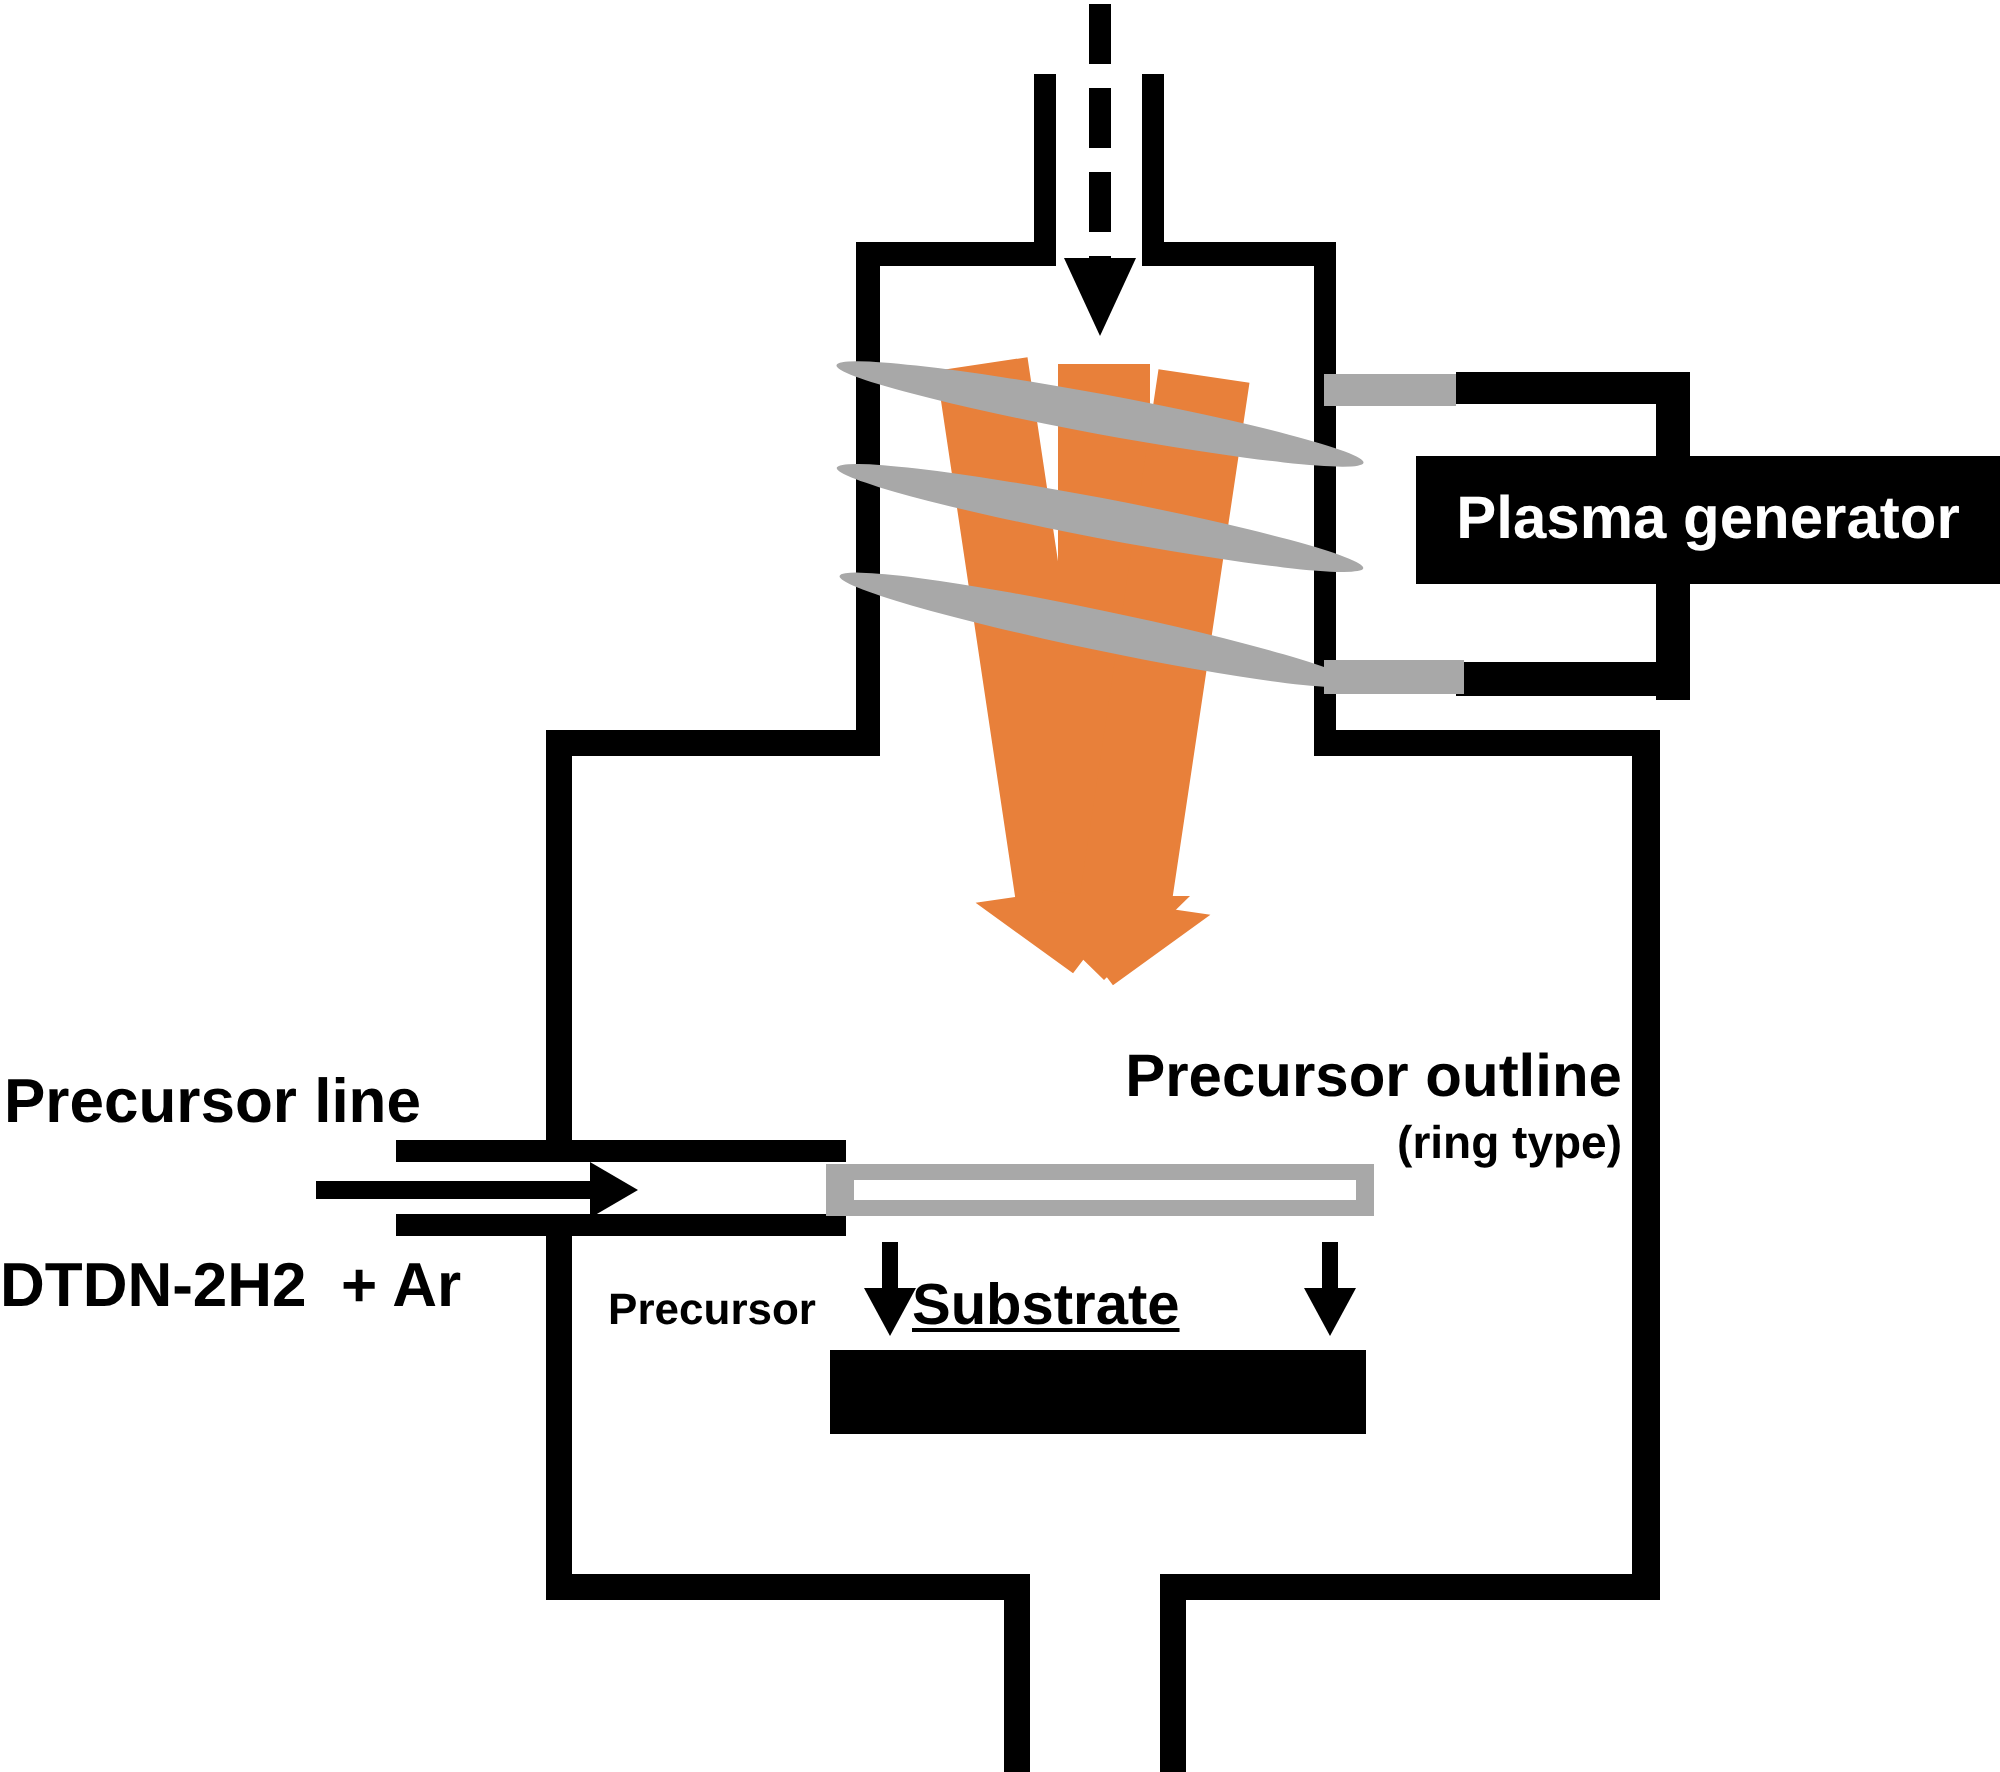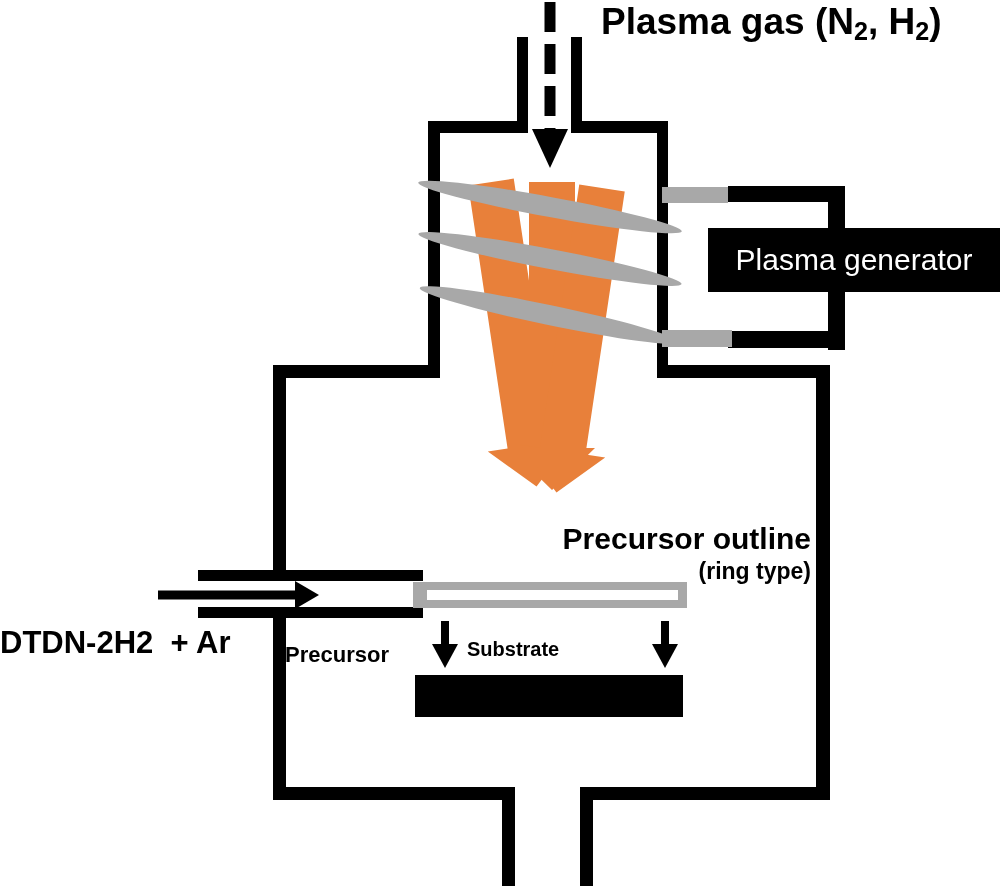--- a/index.html
+++ b/index.html
@@ -38,30 +38,30 @@
     vertical-align: -0.22em;
   }
   .plasma-gas-label      { left: 601px; top: 2px;   font-size: 37px; }
   .plasma-generator-box  {
     position: absolute;
     left: 708px; top: 228px; width: 292px; height: 64px;
     background: var(--black, #000);
     color: #ffffff;
     display: flex; align-items: center; justify-content: center;
     font-family: "Liberation Sans", sans-serif;
-    font-weight: normal;
+    font-weight: bold;
     font-size: 30px;
     white-space: pre;
   }
   .precursor-line-label  { left: 2px;   top: 534px; font-size: 31px; }
   .dtdn-label            { left: 0px;   top: 626px; font-size: 31px; }
   .precursor-outline-label { right: 189px; top: 522px; font-size: 30px; text-align: center; }
   .ring-type-label         { right: 189px; top: 559px; font-size: 23px; text-align: center; }
-  .precursor-small-label   { right: 611px; top: 643px; font-size: 22px; text-align: right; }
-  .substrate-label         { left: 467px; top: 638px; font-size: 20px; }
+  .precursor-small-label   { right: 592px; top: 643px; font-size: 22px; text-align: right; }
+  .substrate-label         { left: 456px; top: 638px; font-size: 29px; text-decoration: underline; }
 </style>
 </head>
 <body>
 
 <div class="canvas">
 
   <svg class="diagram-svg" width="1000" height="886" viewBox="0 0 1000 886">
 
     <g>
       <rect class="blk" x="273" y="365" width="167" height="13"></rect>
@@ -135,26 +135,26 @@
       <polygon class="blk" points="432,644 458,644 445,668"></polygon>
     </g>
     <g>
       <line class="blk-stroke" x1="665" y1="621" x2="665" y2="647" stroke-width="8"></line>
       <polygon class="blk" points="652,644 678,644 665,668"></polygon>
     </g>
 
     <rect class="blk" x="415" y="675" width="268" height="42"></rect>
   </svg>
 
-  <div class="label plasma-gas-label"><span>Plasma gas (N</span><span class="subsc">2</span><span>, H</span><span class="subsc">2</span><span>)</span></div>
 
   <div class="plasma-generator-box">
     <span>Plasma generator</span>
   </div>
 
+  <div class="label precursor-line-label">Precursor line</div>
 
   <div class="label dtdn-label">DTDN-2H2  + Ar</div>
 
   <div class="label precursor-outline-label">Precursor outline</div>
 
   <div class="label ring-type-label">(ring type)</div>
 
   <div class="label precursor-small-label">Precursor</div>
 
   <div class="label substrate-label">Substrate</div>

